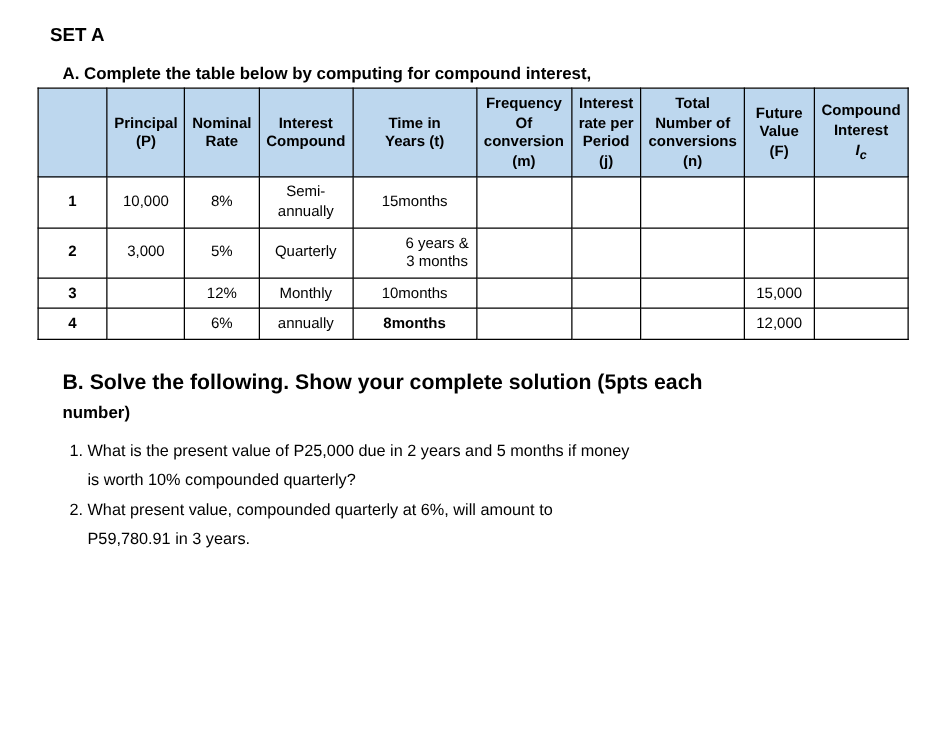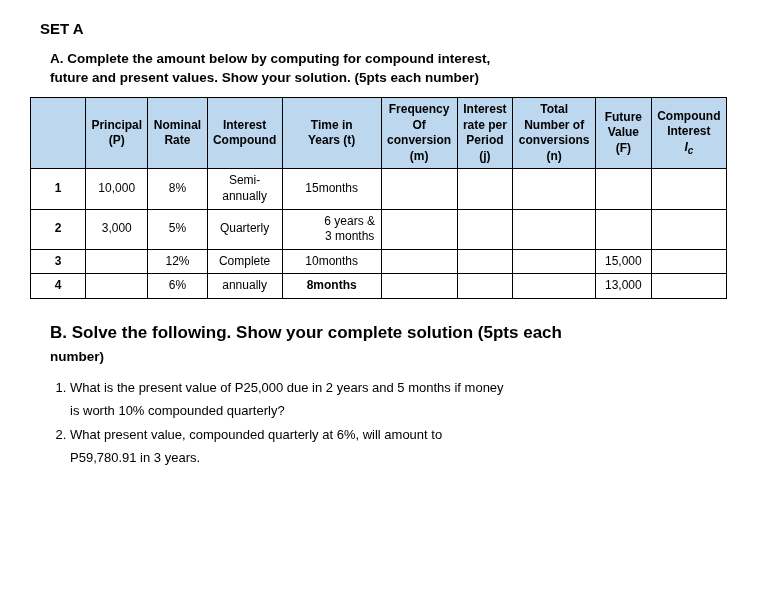--- a/index.html
+++ b/index.html
@@ -74,22 +74,21 @@
     .italic {
       font-style: italic;
     }
   </style>
 </head>
 <body>
 
 <div class="set-title">SET A</div>
 
 <div>
-  <p class="section-a-title">A.  Complete the amount below by computing for compound interest,</p>
-  <p class="section-a-subtitle">future and present values. Show your solution. (5pts each number)</p>
+  <p class="section-a-title">A.  Complete the table below by computing for compound interest,</p>
 </div>
 
 <table>
   <thead>
     <tr>
       <th class="row-num-col"></th>
       <th>Principal<br>(P)</th>
       <th>Nominal<br>Rate</th>
       <th>Interest<br>Compound</th>
       <th>Time in<br>Years (t)</th>
@@ -124,38 +123,38 @@
         <td style="min-width: 55px; white-space: pre-line;"></td>
         <td style="min-width: 55px; white-space: pre-line;"></td>
         <td style="min-width: 55px; white-space: pre-line;"></td>
         <td style="min-width: 55px; white-space: pre-line;"></td>
         <td style="min-width: 55px; white-space: pre-line;"></td>
       </tr>
       <tr>
         <td style="font-weight: bold; min-width: 55px; white-space: pre-line;">3</td>
         <td style="min-width: 55px; white-space: pre-line;"></td>
         <td style="min-width: 55px; white-space: pre-line;">12%</td>
-        <td style="min-width: 55px; white-space: pre-line;">Complete</td>
+        <td style="min-width: 55px; white-space: pre-line;">Monthly</td>
         <td style="min-width: 55px; white-space: pre-line; text-align: center;">10months</td>
         <td style="min-width: 55px; white-space: pre-line;"></td>
         <td style="min-width: 55px; white-space: pre-line;"></td>
         <td style="min-width: 55px; white-space: pre-line;"></td>
         <td style="min-width: 55px; white-space: pre-line;">15,000</td>
         <td style="min-width: 55px; white-space: pre-line;"></td>
       </tr>
       <tr>
         <td style="font-weight: bold; min-width: 55px; white-space: pre-line;">4</td>
         <td style="min-width: 55px; white-space: pre-line;"></td>
         <td style="min-width: 55px; white-space: pre-line;">6%</td>
         <td style="min-width: 55px; white-space: pre-line;">annually</td>
         <td style="min-width: 55px; white-space: pre-line; font-weight: bold;">8months</td>
         <td style="min-width: 55px; white-space: pre-line;"></td>
         <td style="min-width: 55px; white-space: pre-line;"></td>
         <td style="min-width: 55px; white-space: pre-line;"></td>
-        <td style="min-width: 55px; white-space: pre-line;">13,000</td>
+        <td style="min-width: 55px; white-space: pre-line;">12,000</td>
         <td style="min-width: 55px; white-space: pre-line;"></td>
       </tr>
     </tbody>
 </table>
 
 <div class="section-b">
   <p class="section-b-title">B.  Solve the following. Show your complete solution (5pts each</p>
   <p class="section-b-subtitle">number)</p>
   <ol id="section-b-list">
       <li style="white-space: pre-line;">What is the present value of P25,000 due in 2 years and 5 months if money

